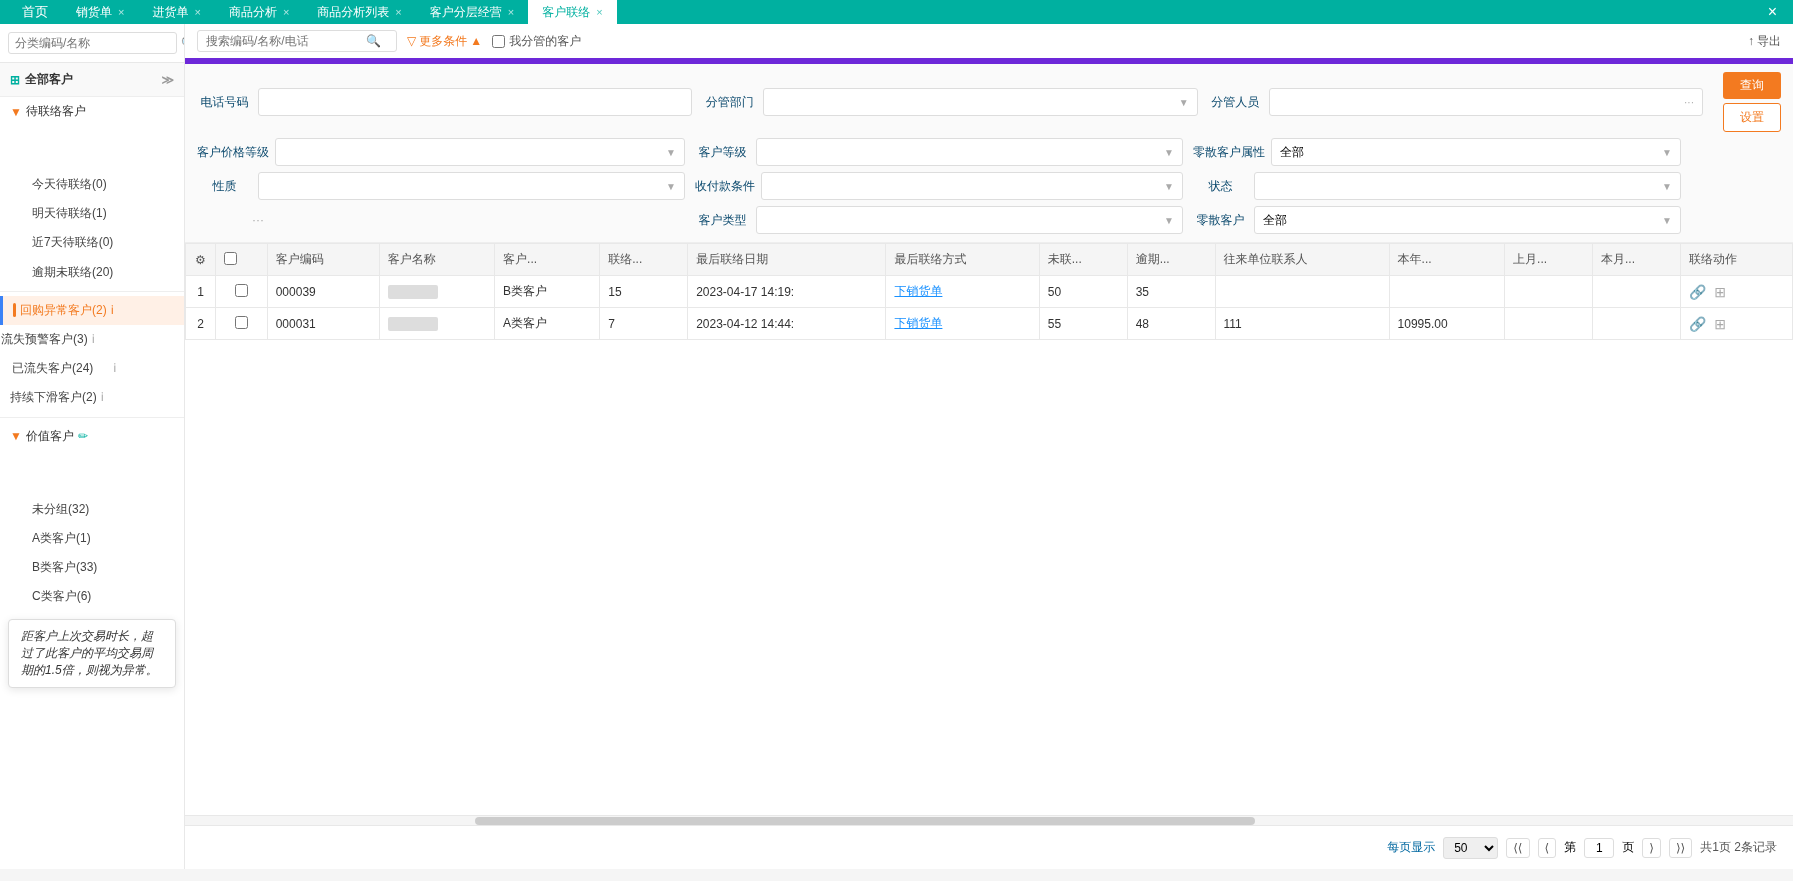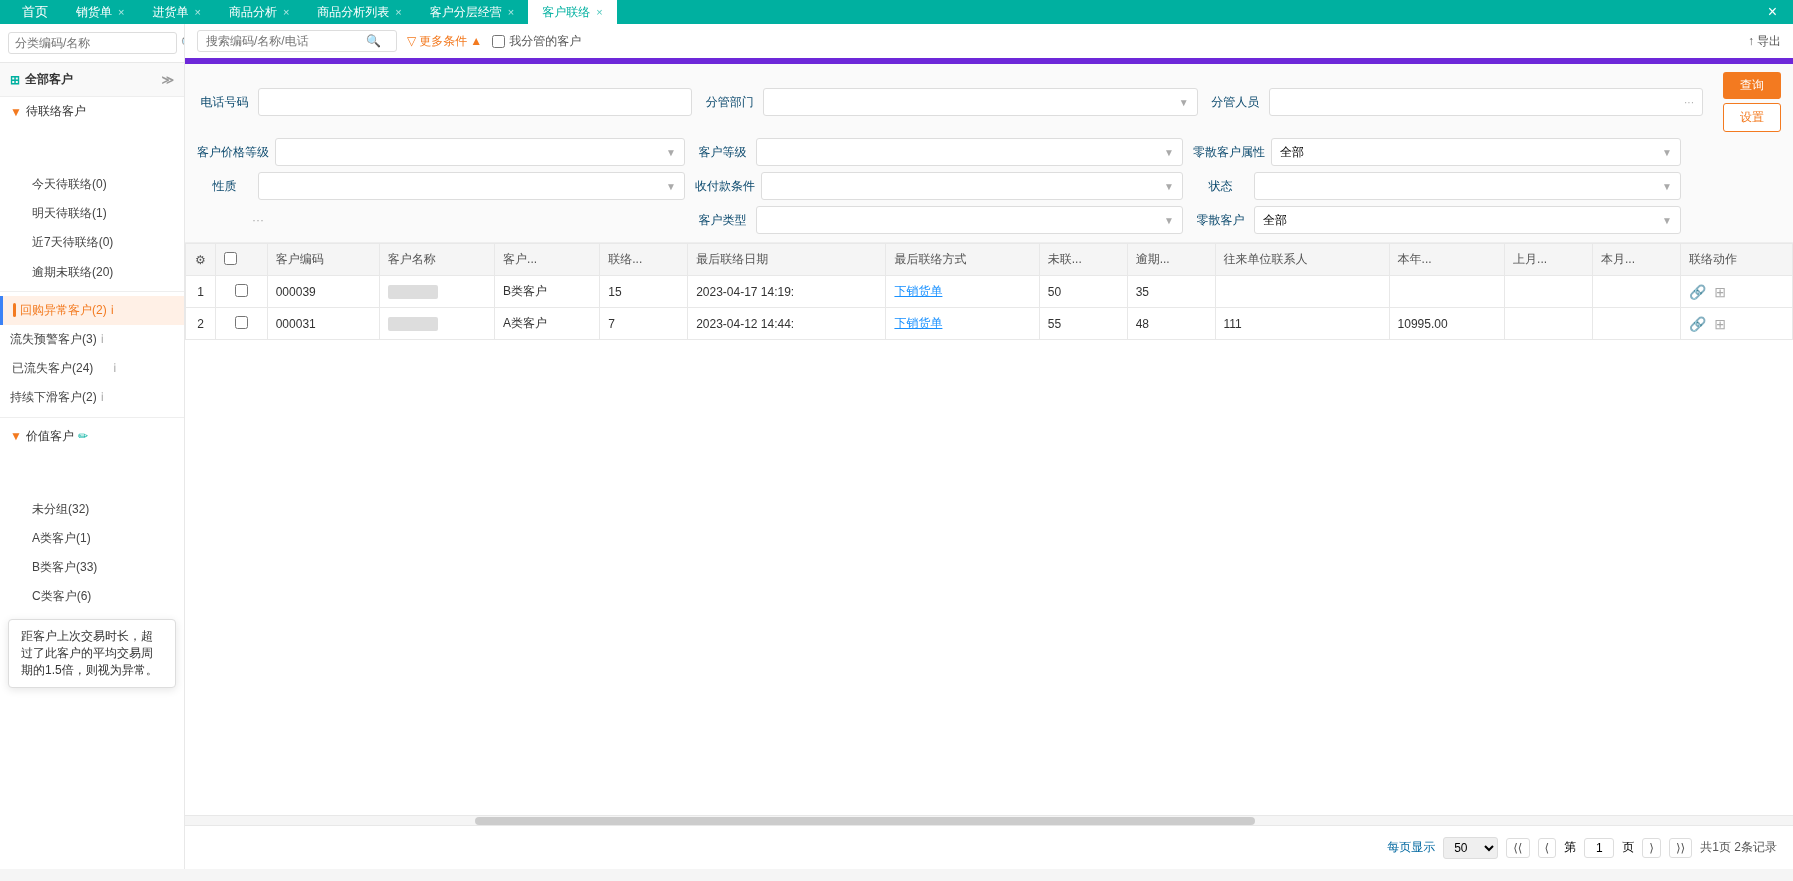--- a/index.html
+++ b/index.html
@@ -418,21 +418,21 @@
       <div class="sidebar-item">逾期未联络(20)</div>
     </div>
 
     <div class="sidebar-divider"></div>
 
     <div class="sidebar-item active" style="padding-left:10px; display:flex; align-items:center; gap:4px;">
       <span style="display:inline-block;width:3px;height:14px;background:#f37a20;border-radius:2px;"></span>
       <span>回购异常客户(2)</span>
       <span style="color:#f37a20; cursor:pointer;">ℹ</span>
     </div>
-    <div class="sidebar-item" style="padding-left:10px; display:flex; align-items:center; gap:4px;">
+    <div class="sidebar-item" style="padding-left:1px; display:flex; align-items:center; gap:4px;">
       <span>流失预警客户(3)</span>
       <span style="color:#aaa; cursor:pointer;">ℹ</span>
     </div>
     <div class="sidebar-item" style="padding-left:12px; display:flex; align-items:flex-start; gap:20px;">
       <span>已流失客户(24)</span>
       <span style="color:#aaa; cursor:pointer;">ℹ</span>
     </div>
     <div class="sidebar-item" style="padding-left:10px; display:flex; align-items:center; gap:4px;">
       <span>持续下滑客户(2)</span>
       <span style="color:#aaa; cursor:pointer;">ℹ</span>
@@ -445,21 +445,21 @@
       <span>价值客户</span>
       <span style="margin-left:4px; color:#00b0a0; cursor:pointer;">✏</span>
     </div>
     <div class="sidebar-subgroup">
       <div class="sidebar-item">未分组(32)</div>
       <div class="sidebar-item">A类客户(1)</div>
       <div class="sidebar-item">B类客户(33)</div>
       <div class="sidebar-item">C类客户(6)</div>
     </div>
 
-    <div class="tooltip-box" style="position:relative; left:0; top:0; margin:8px;">距客户上次交易时长，超过了此客户的平均交易周期的1.5倍，则视为异常。</div>
+    <div class="tooltip-box" style="position:relative; left:0; top:0; margin:8px;font-style:italic;">距客户上次交易时长，超过了此客户的平均交易周期的1.5倍，则视为异常。</div>
 
   </div>
 
   <div class="content-area">
 
     <div class="filter-bar">
       <div class="search-box">
         <input type="text" placeholder="搜索编码/名称/电话" style="">
         <span style="color:#aaa;">🔍</span>
       </div>

